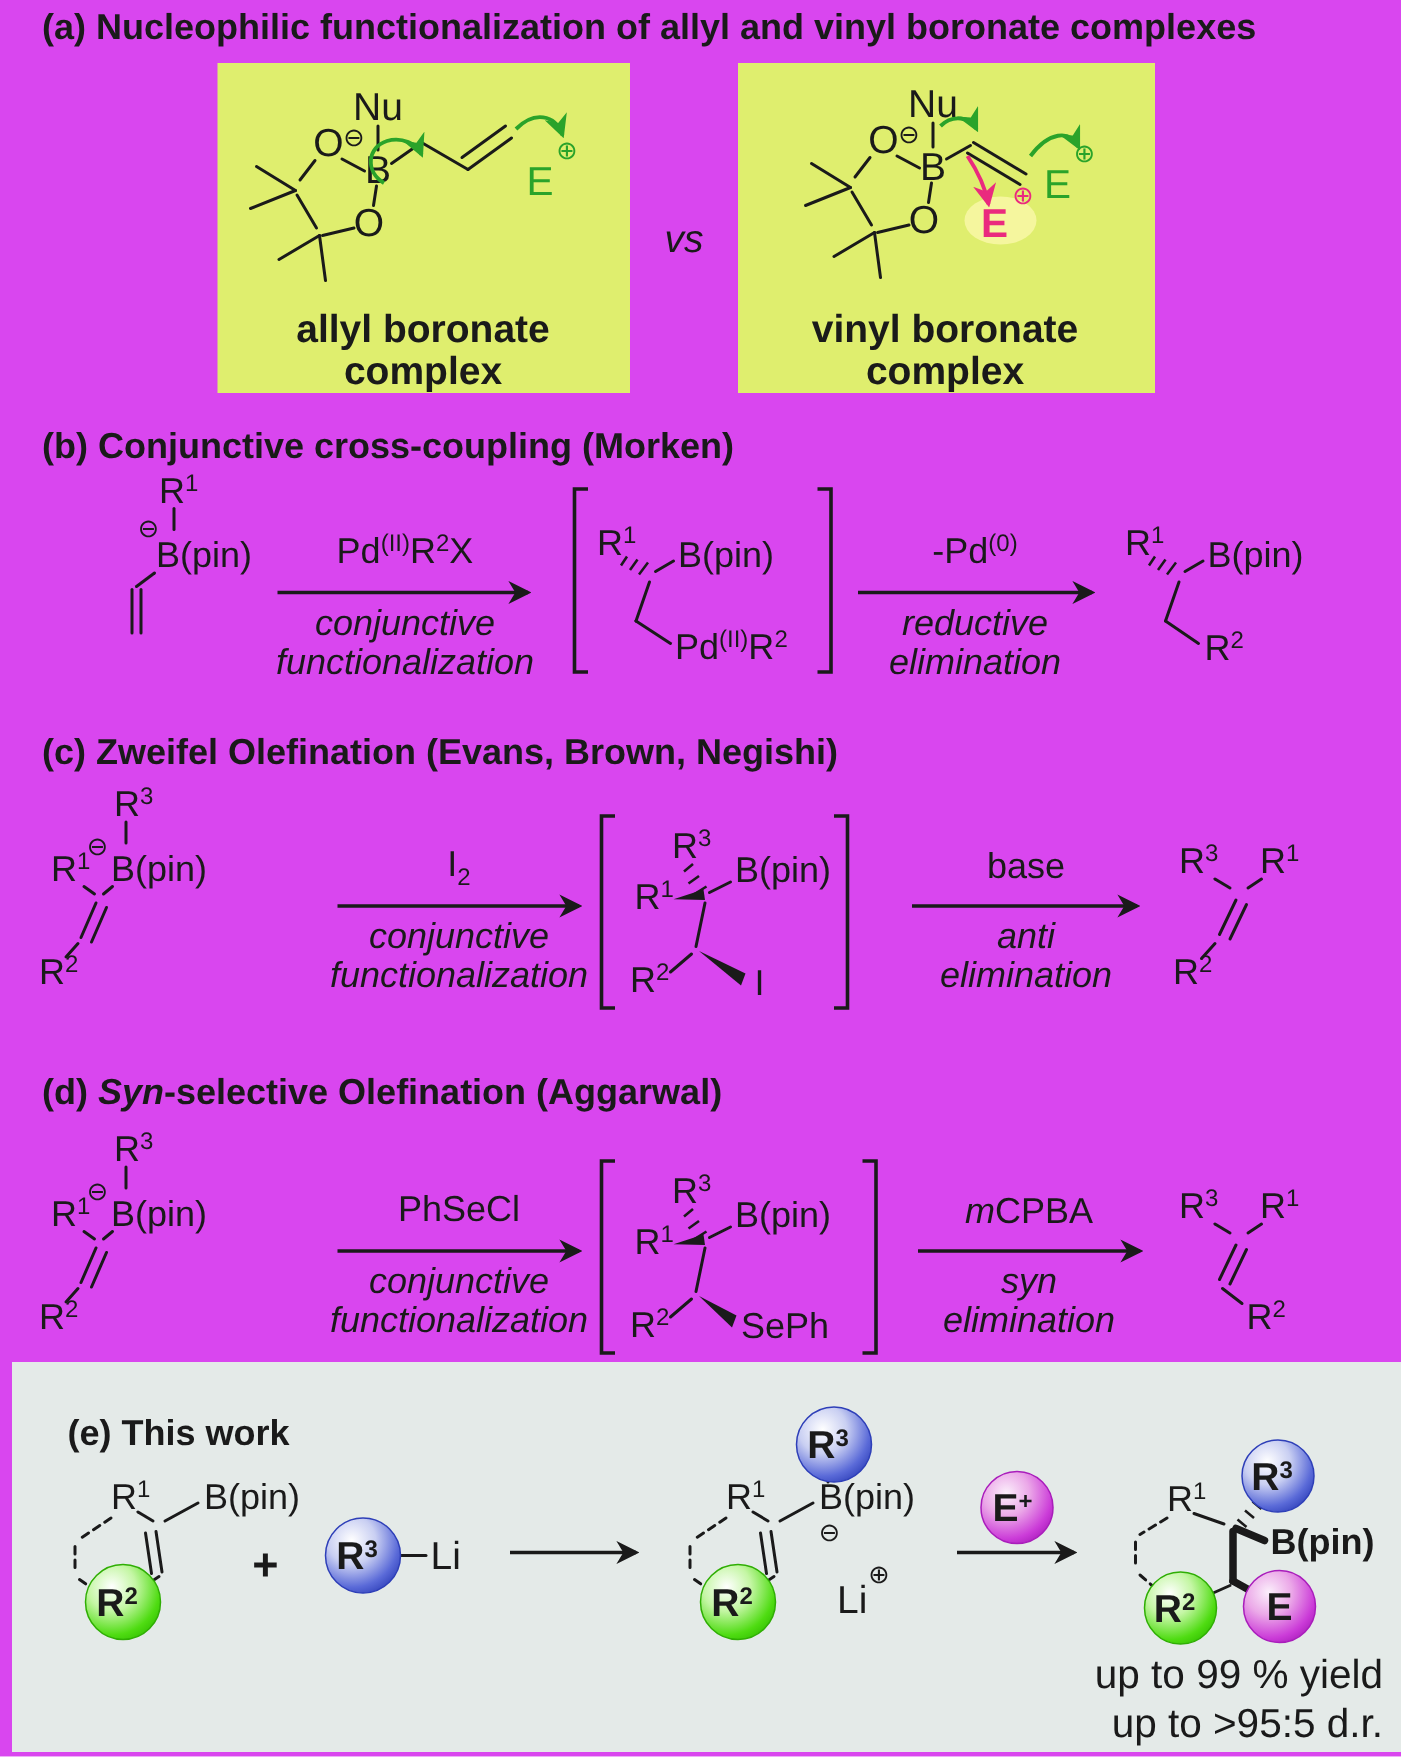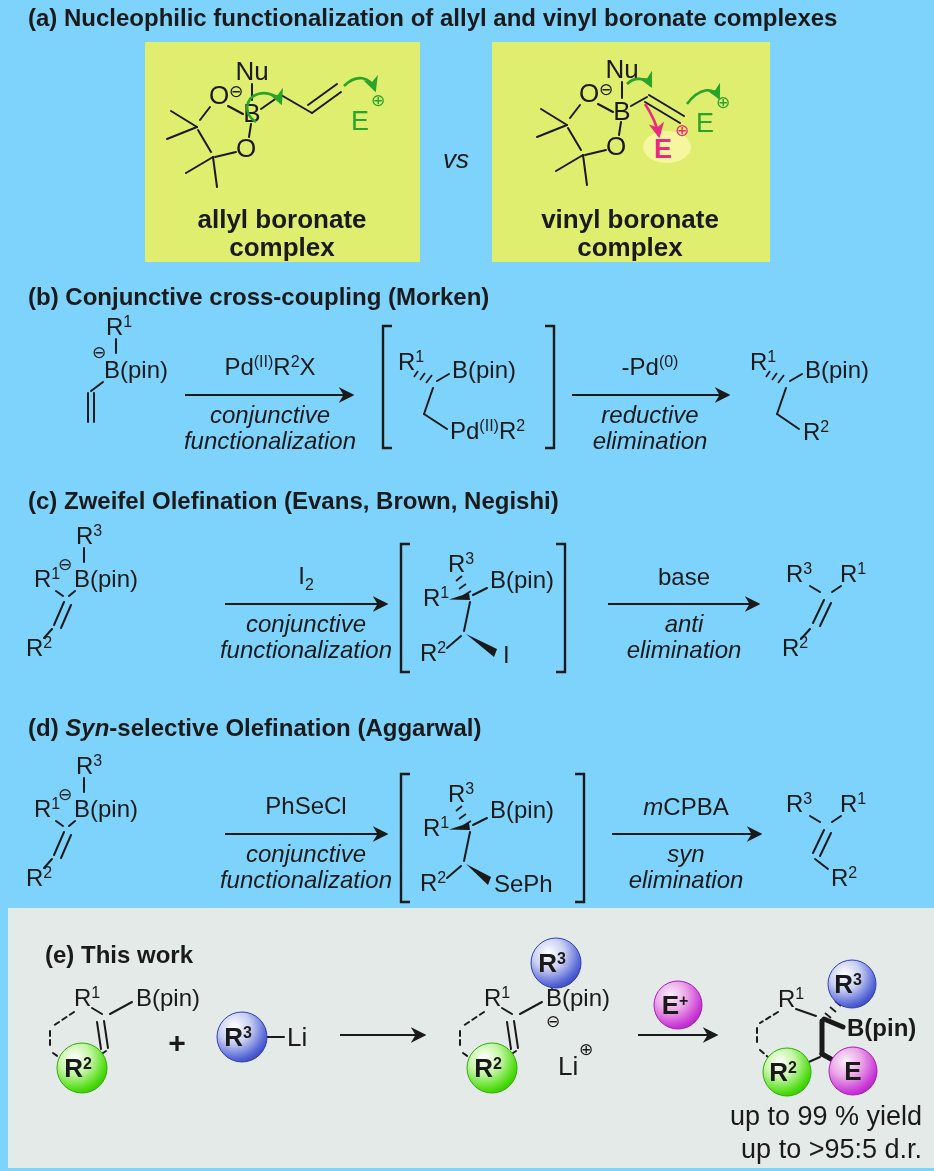--- a/index.html
+++ b/index.html
@@ -1,16 +1,16 @@
 <!DOCTYPE html>
 <html><head>
 <meta charset="utf-8">
 <style>
   html,body{margin:0;padding:0;background:#ffffff;}
-  #figure{position:relative;width:934px;height:1171px;background:#7dd3fc;overflow:hidden;}
+  #figure{position:relative;width:934px;height:1171px;background:#d946ef;overflow:hidden;}
   svg{position:absolute;left:0;display:block;}
   text{font-family:"Liberation Sans",sans-serif;fill:#1a1a1a;}
   .t24{font-size:24px;}
   .t26{font-size:26px;}
   .t27{font-size:27px;}
   .sup{font-size:16px;}
   .b{font-weight:bold;}
   .i{font-style:italic;}
   .title{font-size:24px;font-weight:bold;}
   .charge{font-family:"DejaVu Sans",sans-serif;font-size:17px;}

